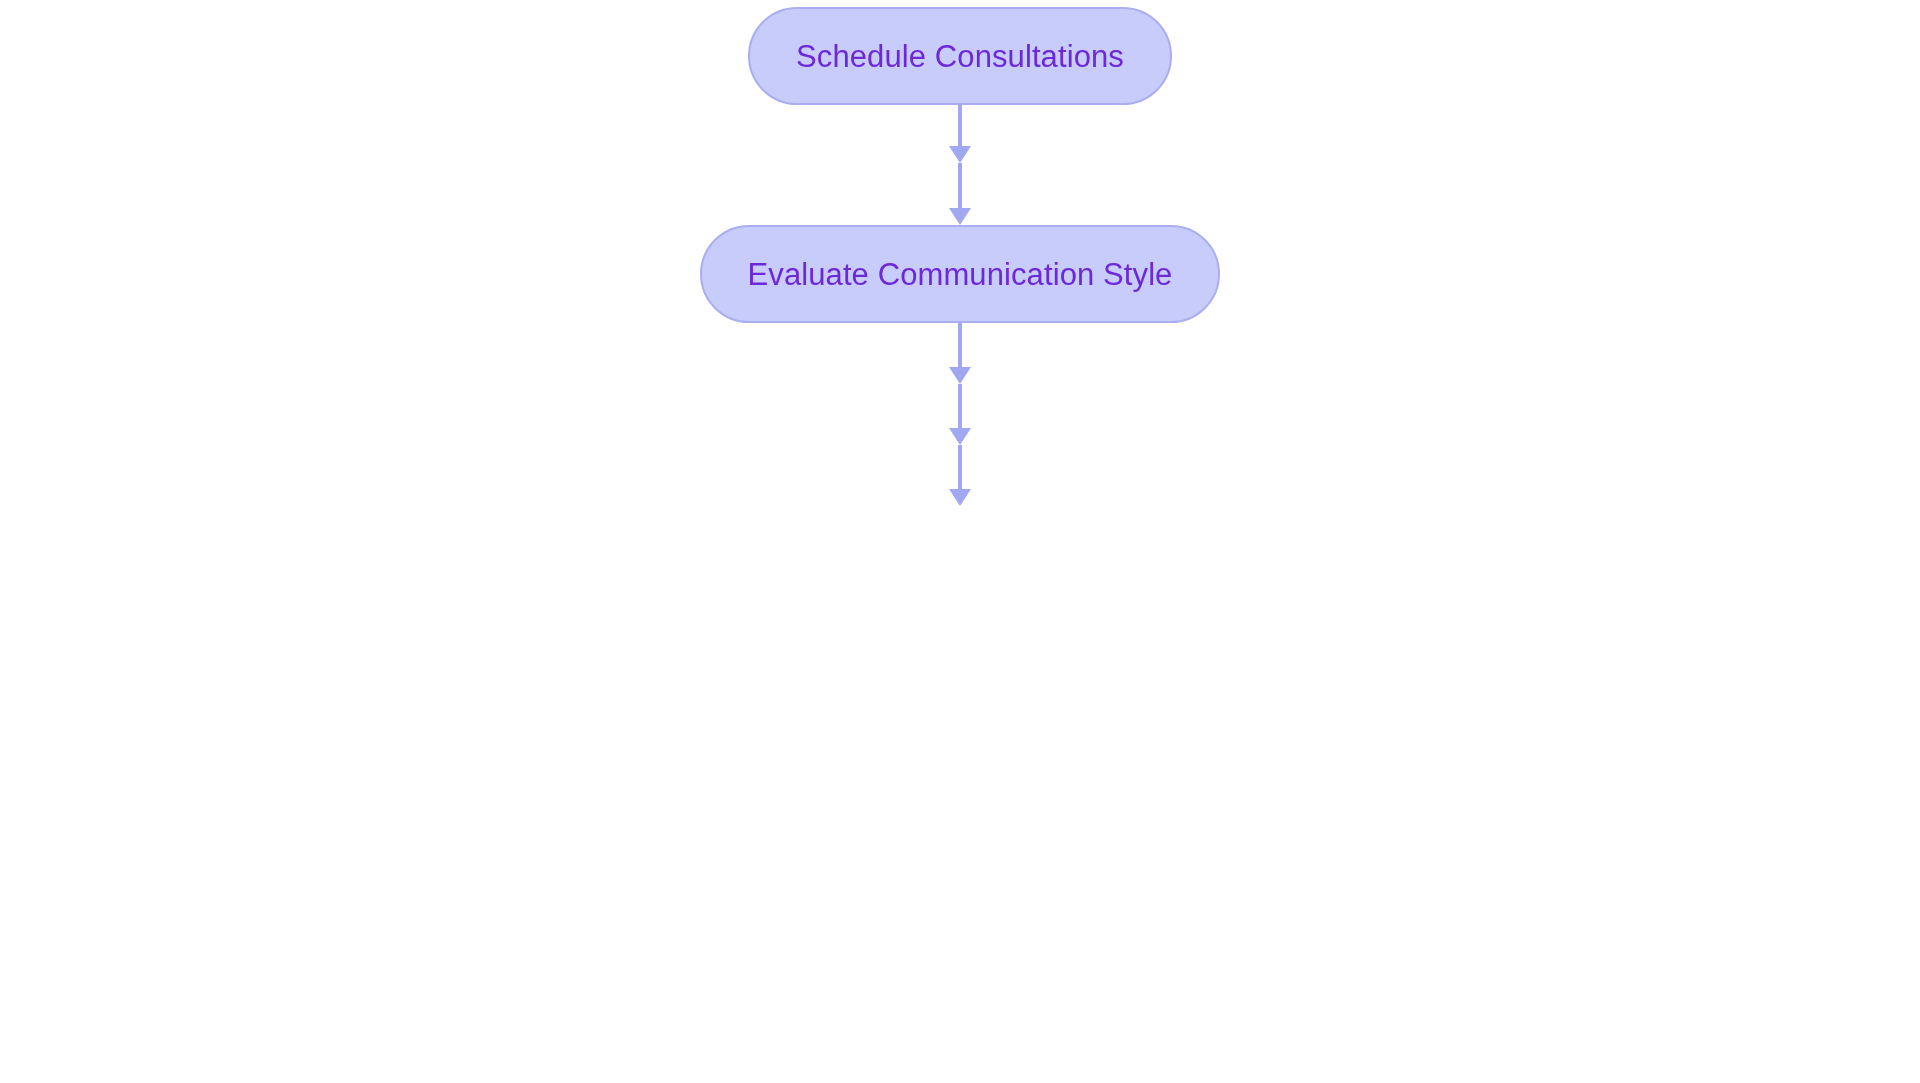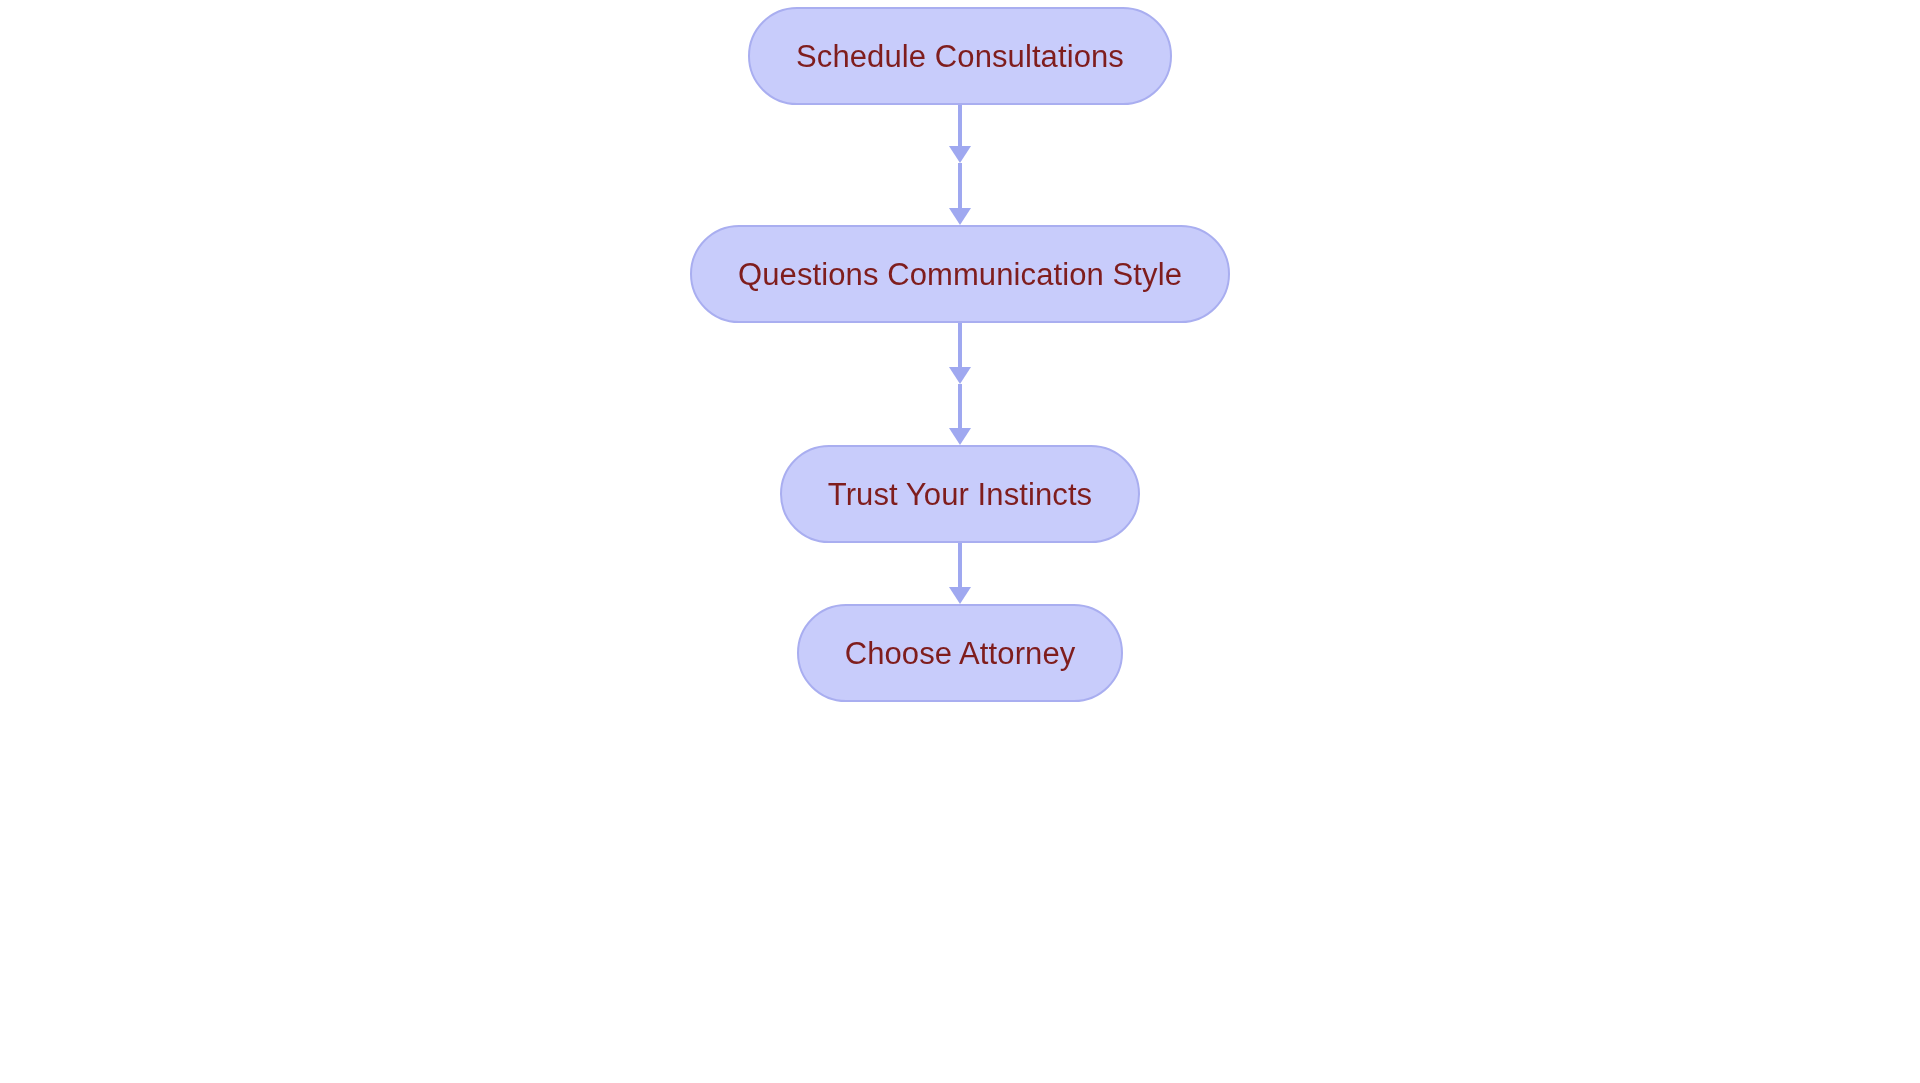--- a/index.html
+++ b/index.html
@@ -41,21 +41,21 @@
     border-radius: 49px;
     background: #c8ccfb;
     border: 2px solid #a9aef0;
     padding: 0 46px;
     flex: none;
   }
 
   .node-label {
     font-size: 31px;
     line-height: 1;
-    color: #7f1d1d;
+    color: #6d28d9;
     white-space: nowrap;
     letter-spacing: 0.1px;
   }
 
   .connector {
     position: relative;
     width: 22px;
     flex: none;
     display: flex;
     justify-content: center;
@@ -112,41 +112,35 @@
       <span class="connector-arrow"></span>
     </div>
 
 
     <div class="connector c-2">
       <span class="connector-line"></span>
       <span class="connector-arrow"></span>
     </div>
 
     <div class="node">
-      <span class="node-label">Questions Communication Style</span>
+      <span class="node-label">Evaluate Communication Style</span>
     </div>
 
     <div class="connector c-3">
       <span class="connector-line"></span>
       <span class="connector-arrow"></span>
     </div>
 
 
     <div class="connector c-4">
       <span class="connector-line"></span>
       <span class="connector-arrow"></span>
     </div>
 
-    <div class="node">
-      <span class="node-label">Trust Your Instincts</span>
-    </div>
 
     <div class="connector c-5">
       <span class="connector-line"></span>
       <span class="connector-arrow"></span>
     </div>
 
-    <div class="node">
-      <span class="node-label">Choose Attorney</span>
-    </div>
 
   </div>
 </div>
 
 </body></html>

